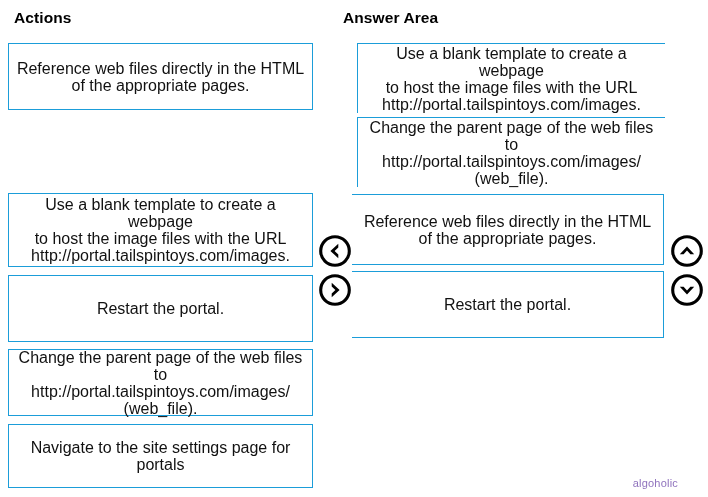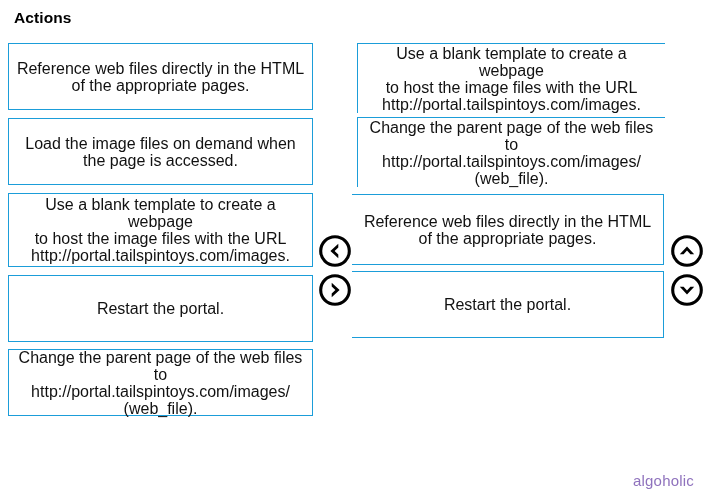--- a/index.html
+++ b/index.html
@@ -94,62 +94,63 @@
     position: absolute;
     width: 34px;
     height: 34px;
     display: block;
   }
   .circle-btn svg { display: block; }
 
   
   #watermark {
     position: absolute;
-    right: 14px;
+    right: 30px;
     bottom: 8px;
-    font-size: 15px;
+    font-size: 11px;
     color: #8f72bd;
     letter-spacing: 0.2px;
     font-family: "Liberation Sans", sans-serif;
   }
 </style>
 </head>
 <body>
 
 <div class="stage">
 
   <div class="col-heading" id="actions-heading">Actions</div>
 
+  <div class="col-heading" id="answer-heading">Answer Area</div>
 
   <div class="action-box" style="top:43px;height:67px;">
     <div class="card-text">Reference web files directly in the HTML
 of the appropriate pages.</div>
   </div>
 
-  <div class="action-box" style="top:118px;height:67px;">
-    <div class="card-text">Load the image files on demand when
-the page is accessed.</div>
-  </div>
 
   <div class="action-box" style="top:193px;height:74px;">
     <div class="card-text">Use a blank template to create a webpage
 to host the image files with the URL
 http://portal.tailspintoys.com/images.</div>
   </div>
 
   <div class="action-box" style="top:275px;height:67px;">
     <div class="card-text">Restart the portal.</div>
   </div>
 
   <div class="action-box" style="top:349px;height:67px;">
     <div class="card-text">Change the parent page of the web files to
 http://portal.tailspintoys.com/images/
 (web_file).</div>
   </div>
 
+  <div class="action-box" style="top:424px;height:64px;">
+    <div class="card-text">Navigate to the site settings page for
+portals</div>
+  </div>
 
   <div class="answer-box v-narrow" style="top:43px;height:70px;">
     <div class="card-text">Use a blank template to create a webpage
 to host the image files with the URL
 http://portal.tailspintoys.com/images.</div>
   </div>
 
   <div class="answer-box v-narrow" style="top:117px;height:70px;">
     <div class="card-text">Change the parent page of the web files to
 http://portal.tailspintoys.com/images/

